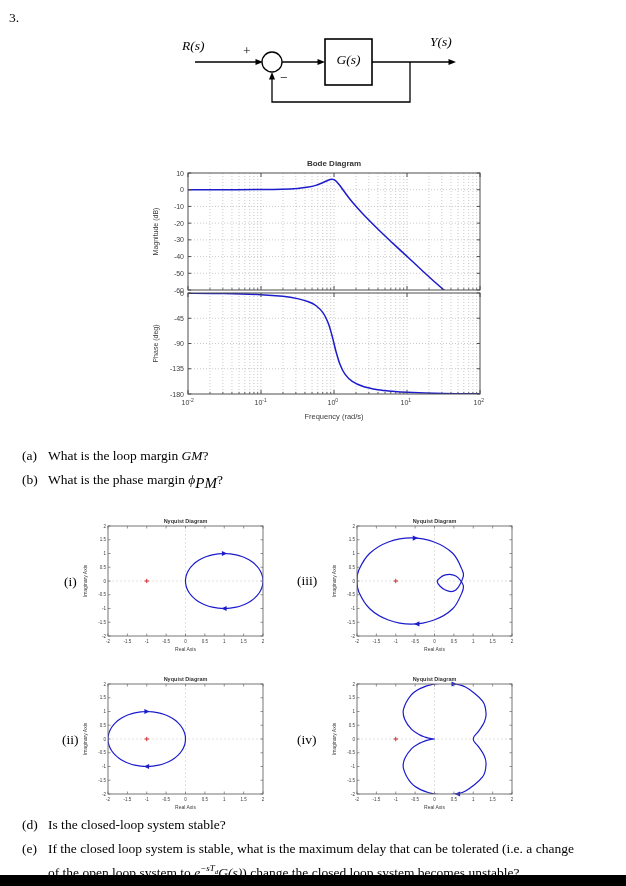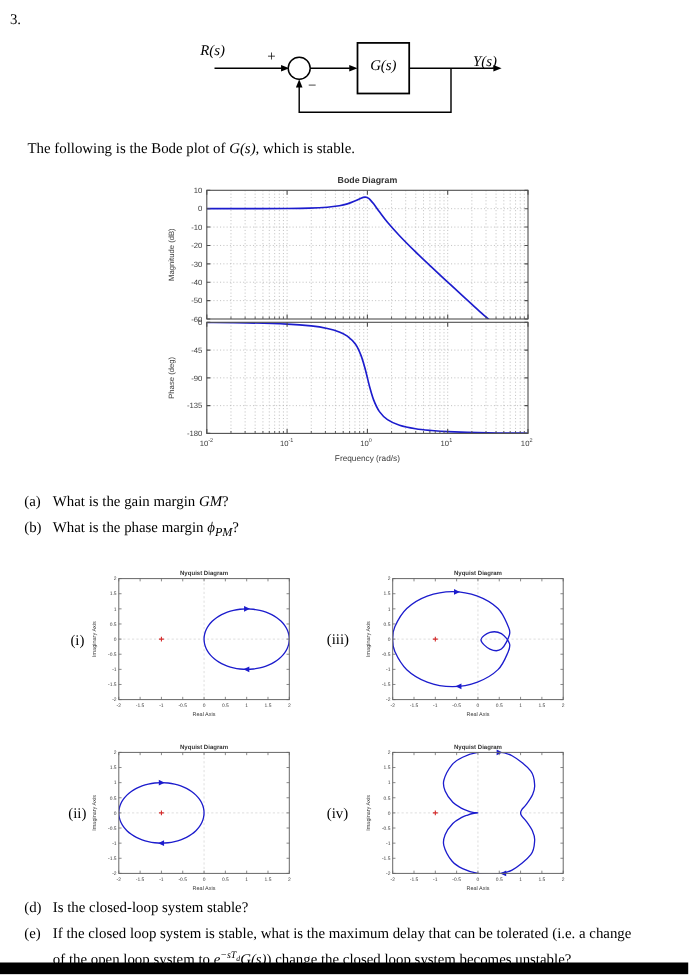--- a/index.html
+++ b/index.html
@@ -4,21 +4,21 @@
 <style>
   html,body{margin:0;padding:0;background:#fff;}
   .page{position:relative;width:626px;height:886px;background:#fff;overflow:hidden;
         font-family:"Liberation Serif","DejaVu Serif",serif;color:#000;}
   .abs{position:absolute;}
   .ser{font-size:13.5px;line-height:15px;white-space:nowrap;}
   .mi{font-style:italic;}
   .qrow .qtag{display:inline-block;width:26px;}
   sup{font-size:9px;}
   sup sub{font-size:7px;}
-  sub.small{font-size:11px;}
+  sub.small{font-size:15px;}
   svg text{font-family:"Liberation Sans","DejaVu Sans",sans-serif;}
   .bar{background:#000;}
 </style>
 </head>
 <body>
 
 <div class="page">
 
   <span class="abs ser" style="left:9px;top:10px">3.</span>
 
@@ -35,25 +35,22 @@
       <polygon points="83,32 75.5,29 75.5,35"></polygon>
       <polygon points="145,32 137.5,29 137.5,35"></polygon>
       <polygon points="276,32 268.5,29 268.5,35"></polygon>
       <polygon points="92,42 89,49.5 95,49.5"></polygon>
     </g>
   </svg>
   <span class="abs ser mi" style="left:182px;top:38px">R(s)</span>
   <span class="abs ser" style="left:243px;top:43px">+</span>
   <span class="abs ser mi" style="left:325px;top:52px;width:47px;text-align:center">G(s)</span>
   <span class="abs ser" style="left:280px;top:70px">−</span>
-  <span class="abs ser mi" style="left:430px;top:48px">Y(s)</span>
-
-  <div class="abs ser" style="left:25px;top:127px">
-    <span>The following is the Bode plot of </span><span class="mi">G(s)</span><span>, which is stable.</span>
-  </div>
+  <span class="abs ser mi" style="left:430px;top:34px">Y(s)</span>
+
 
   <div class="abs" style="left:145px;top:152px"><svg width="350" height="280">
         <text x="189" y="14" font-size="8" text-anchor="middle" fill="#333" font-weight="600">Bode Diagram</text>
         <line x1="43" y1="37.714285714285715" x2="335" y2="37.714285714285715" stroke="#b3b3b3" stroke-width="0.7" stroke-dasharray="1,2"></line>
         <line x1="43" y1="54.42857142857143" x2="335" y2="54.42857142857143" stroke="#b3b3b3" stroke-width="0.7" stroke-dasharray="1,2"></line>
         <line x1="43" y1="71.14285714285714" x2="335" y2="71.14285714285714" stroke="#b3b3b3" stroke-width="0.7" stroke-dasharray="1,2"></line>
         <line x1="43" y1="87.85714285714286" x2="335" y2="87.85714285714286" stroke="#b3b3b3" stroke-width="0.7" stroke-dasharray="1,2"></line>
         <line x1="43" y1="104.57142857142857" x2="335" y2="104.57142857142857" stroke="#b3b3b3" stroke-width="0.7" stroke-dasharray="1,2"></line>
         <line x1="43" y1="121.28571428571429" x2="335" y2="121.28571428571429" stroke="#b3b3b3" stroke-width="0.7" stroke-dasharray="1,2"></line>
         <line x1="64.97518968347063" y1="21" x2="64.97518968347063" y2="138" stroke="#b3b3b3" stroke-width="0.7" stroke-dasharray="1,2"></line>
@@ -266,21 +263,21 @@
         <text x="13" y="191.5" font-size="7" text-anchor="middle" fill="#3c3c3c" transform="rotate(-90 13 191.5)">Phase (deg)</text>
         <text x="36.5" y="253" font-size="7" text-anchor="start" fill="#3c3c3c">10<tspan dy="-3.5" font-size="5">-2</tspan></text>
         <text x="109.5" y="253" font-size="7" text-anchor="start" fill="#3c3c3c">10<tspan dy="-3.5" font-size="5">-1</tspan></text>
         <text x="182.5" y="253" font-size="7" text-anchor="start" fill="#3c3c3c">10<tspan dy="-3.5" font-size="5">0</tspan></text>
         <text x="255.5" y="253" font-size="7" text-anchor="start" fill="#3c3c3c">10<tspan dy="-3.5" font-size="5">1</tspan></text>
         <text x="328.5" y="253" font-size="7" text-anchor="start" fill="#3c3c3c">10<tspan dy="-3.5" font-size="5">2</tspan></text>
         <text x="189" y="267" font-size="7.5" text-anchor="middle" fill="#3c3c3c">Frequency (rad/s)</text>
       </svg></div>
 
   <div class="abs ser qrow" style="left:22px;top:448px">
-    <span class="qtag">(a)</span><span>What is the gain margin </span><span class="mi">GM</span><span>?</span>
+    <span class="qtag">(a)</span><span>What is the loop margin </span><span class="mi">GM</span><span>?</span>
   </div>
   <div class="abs ser qrow" style="left:22px;top:472px">
     <span class="qtag">(b)</span><span>What is the phase margin </span><span class="mi">ϕ</span><sub class="small mi">PM</sub><span>?</span>
   </div>
 
   <span class="abs ser" style="left:64px;top:574px">(i)</span>
   <div class="abs" style="left:80px;top:514px"><svg width="200" height="140">
         <text x="105.5" y="8.5" font-size="5.5" text-anchor="middle" fill="#333" font-weight="600">Nyquist Diagram</text>
         <line x1="28" y1="67" x2="183" y2="67" stroke="#c3c3c3" stroke-width="0.5" stroke-dasharray="2,2"></line>
         <line x1="105.5" y1="12" x2="105.5" y2="122" stroke="#c3c3c3" stroke-width="0.5" stroke-dasharray="2,2"></line>

